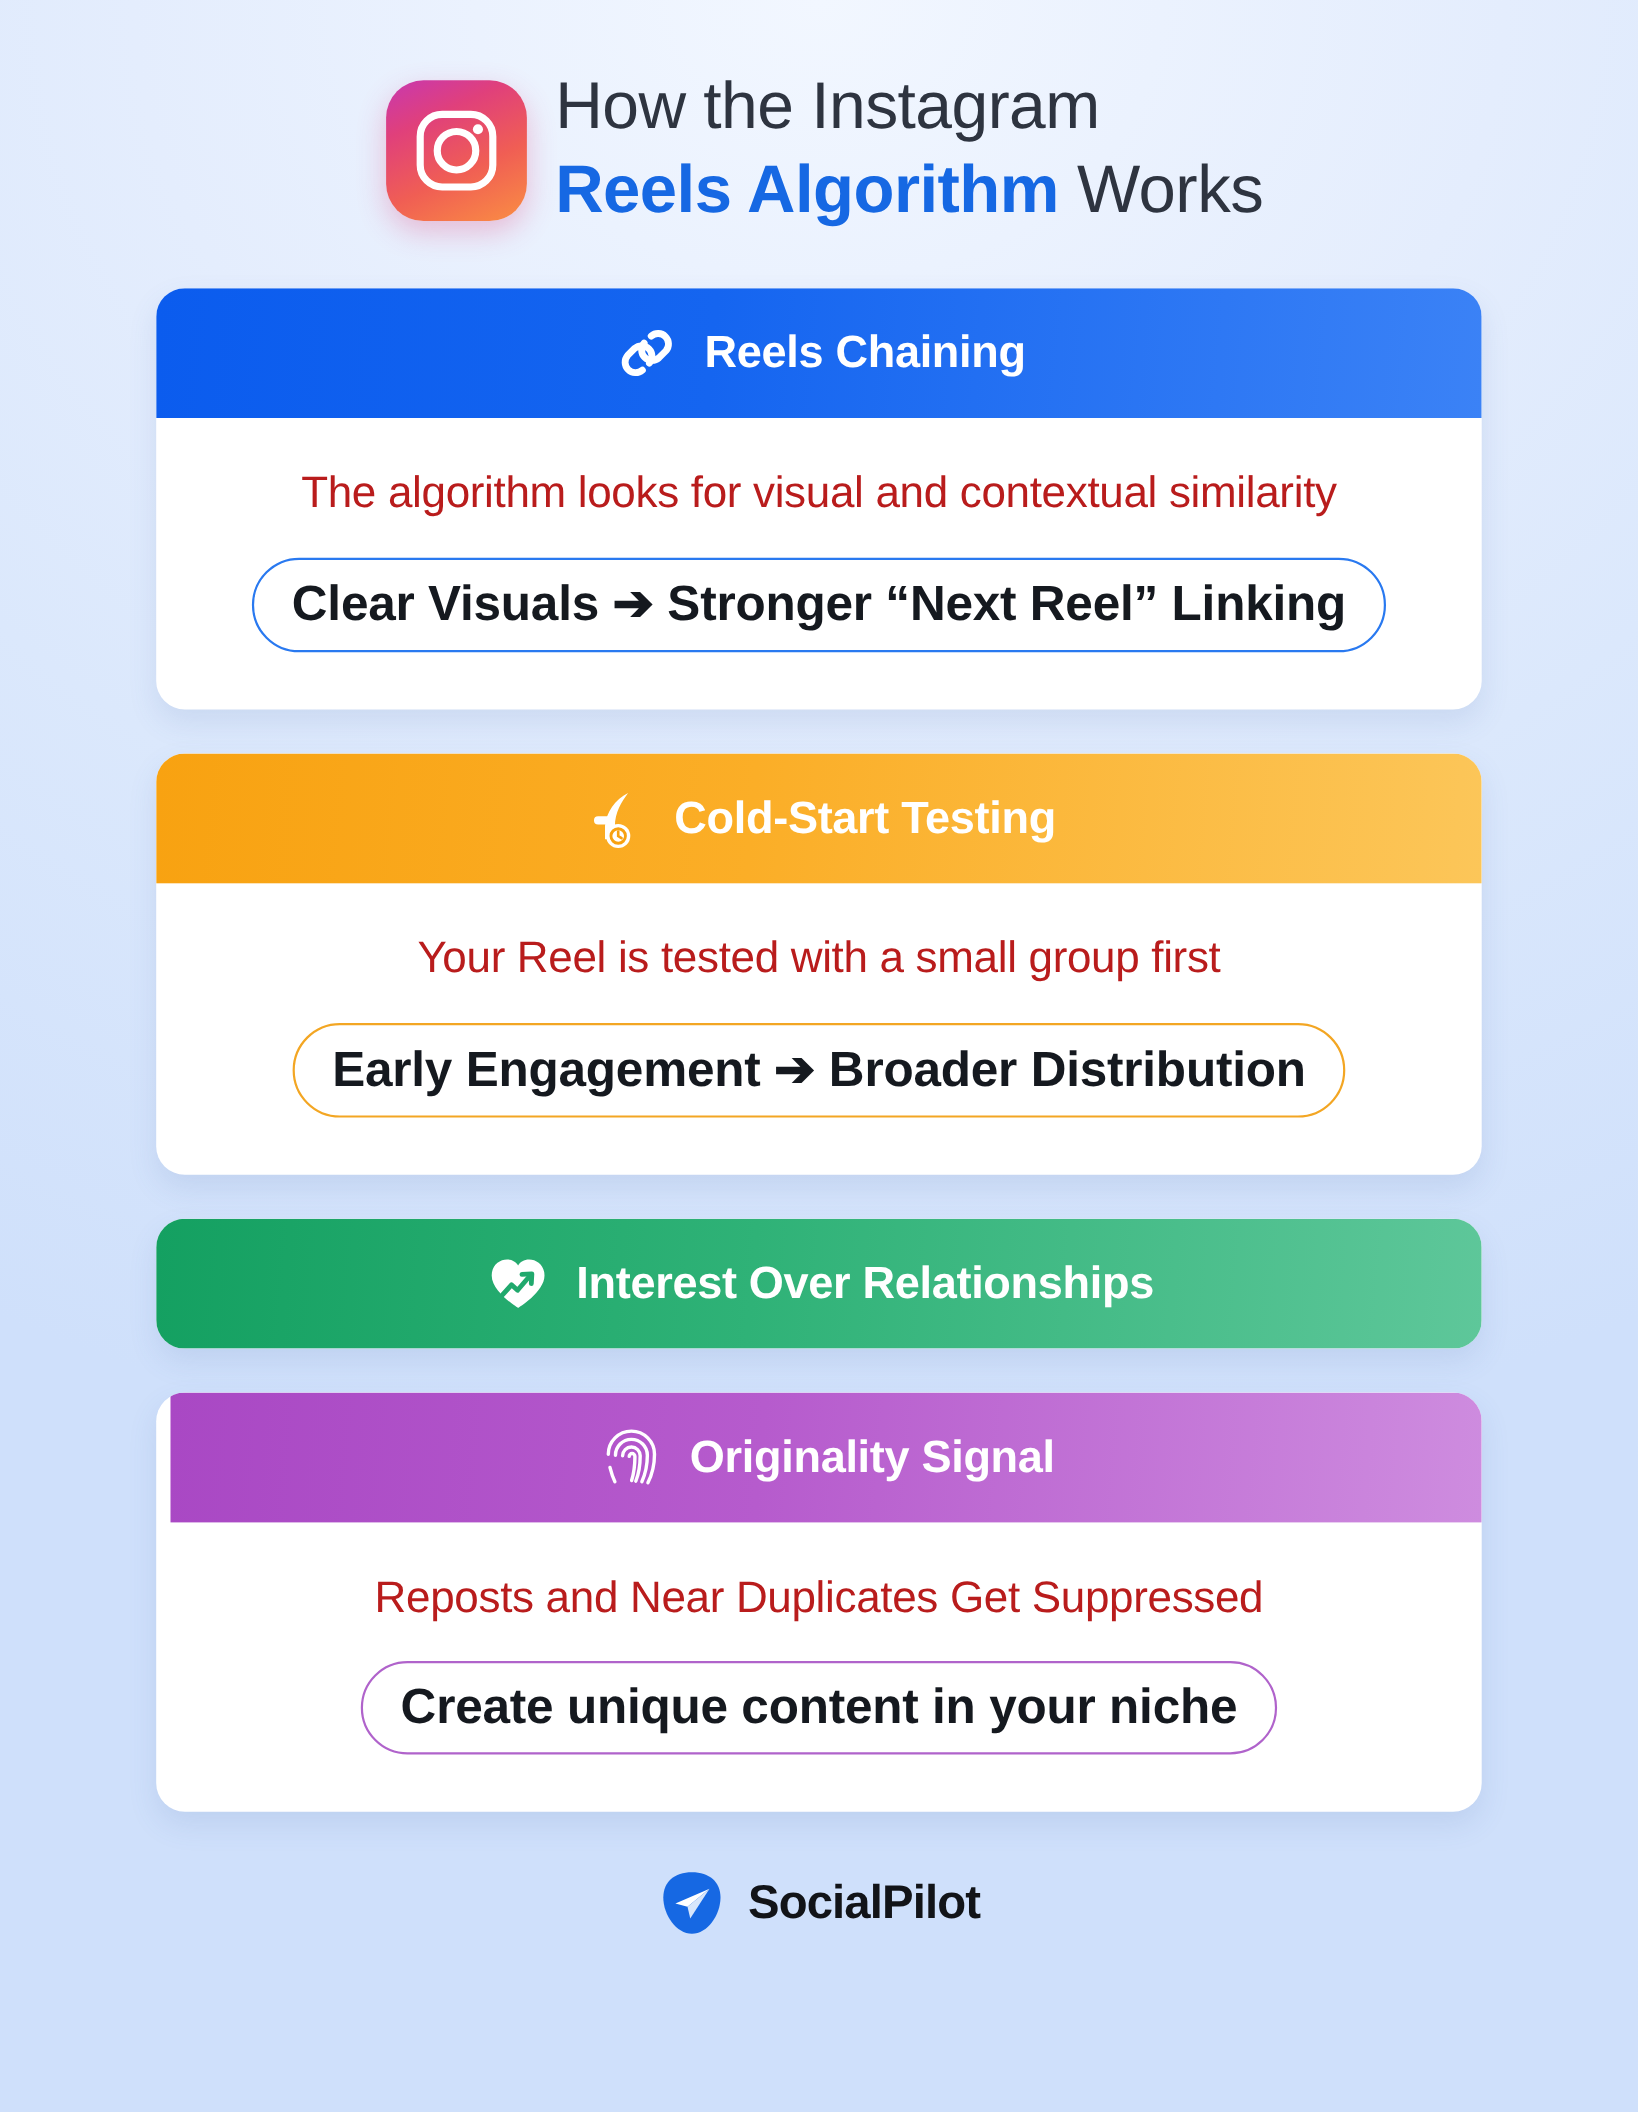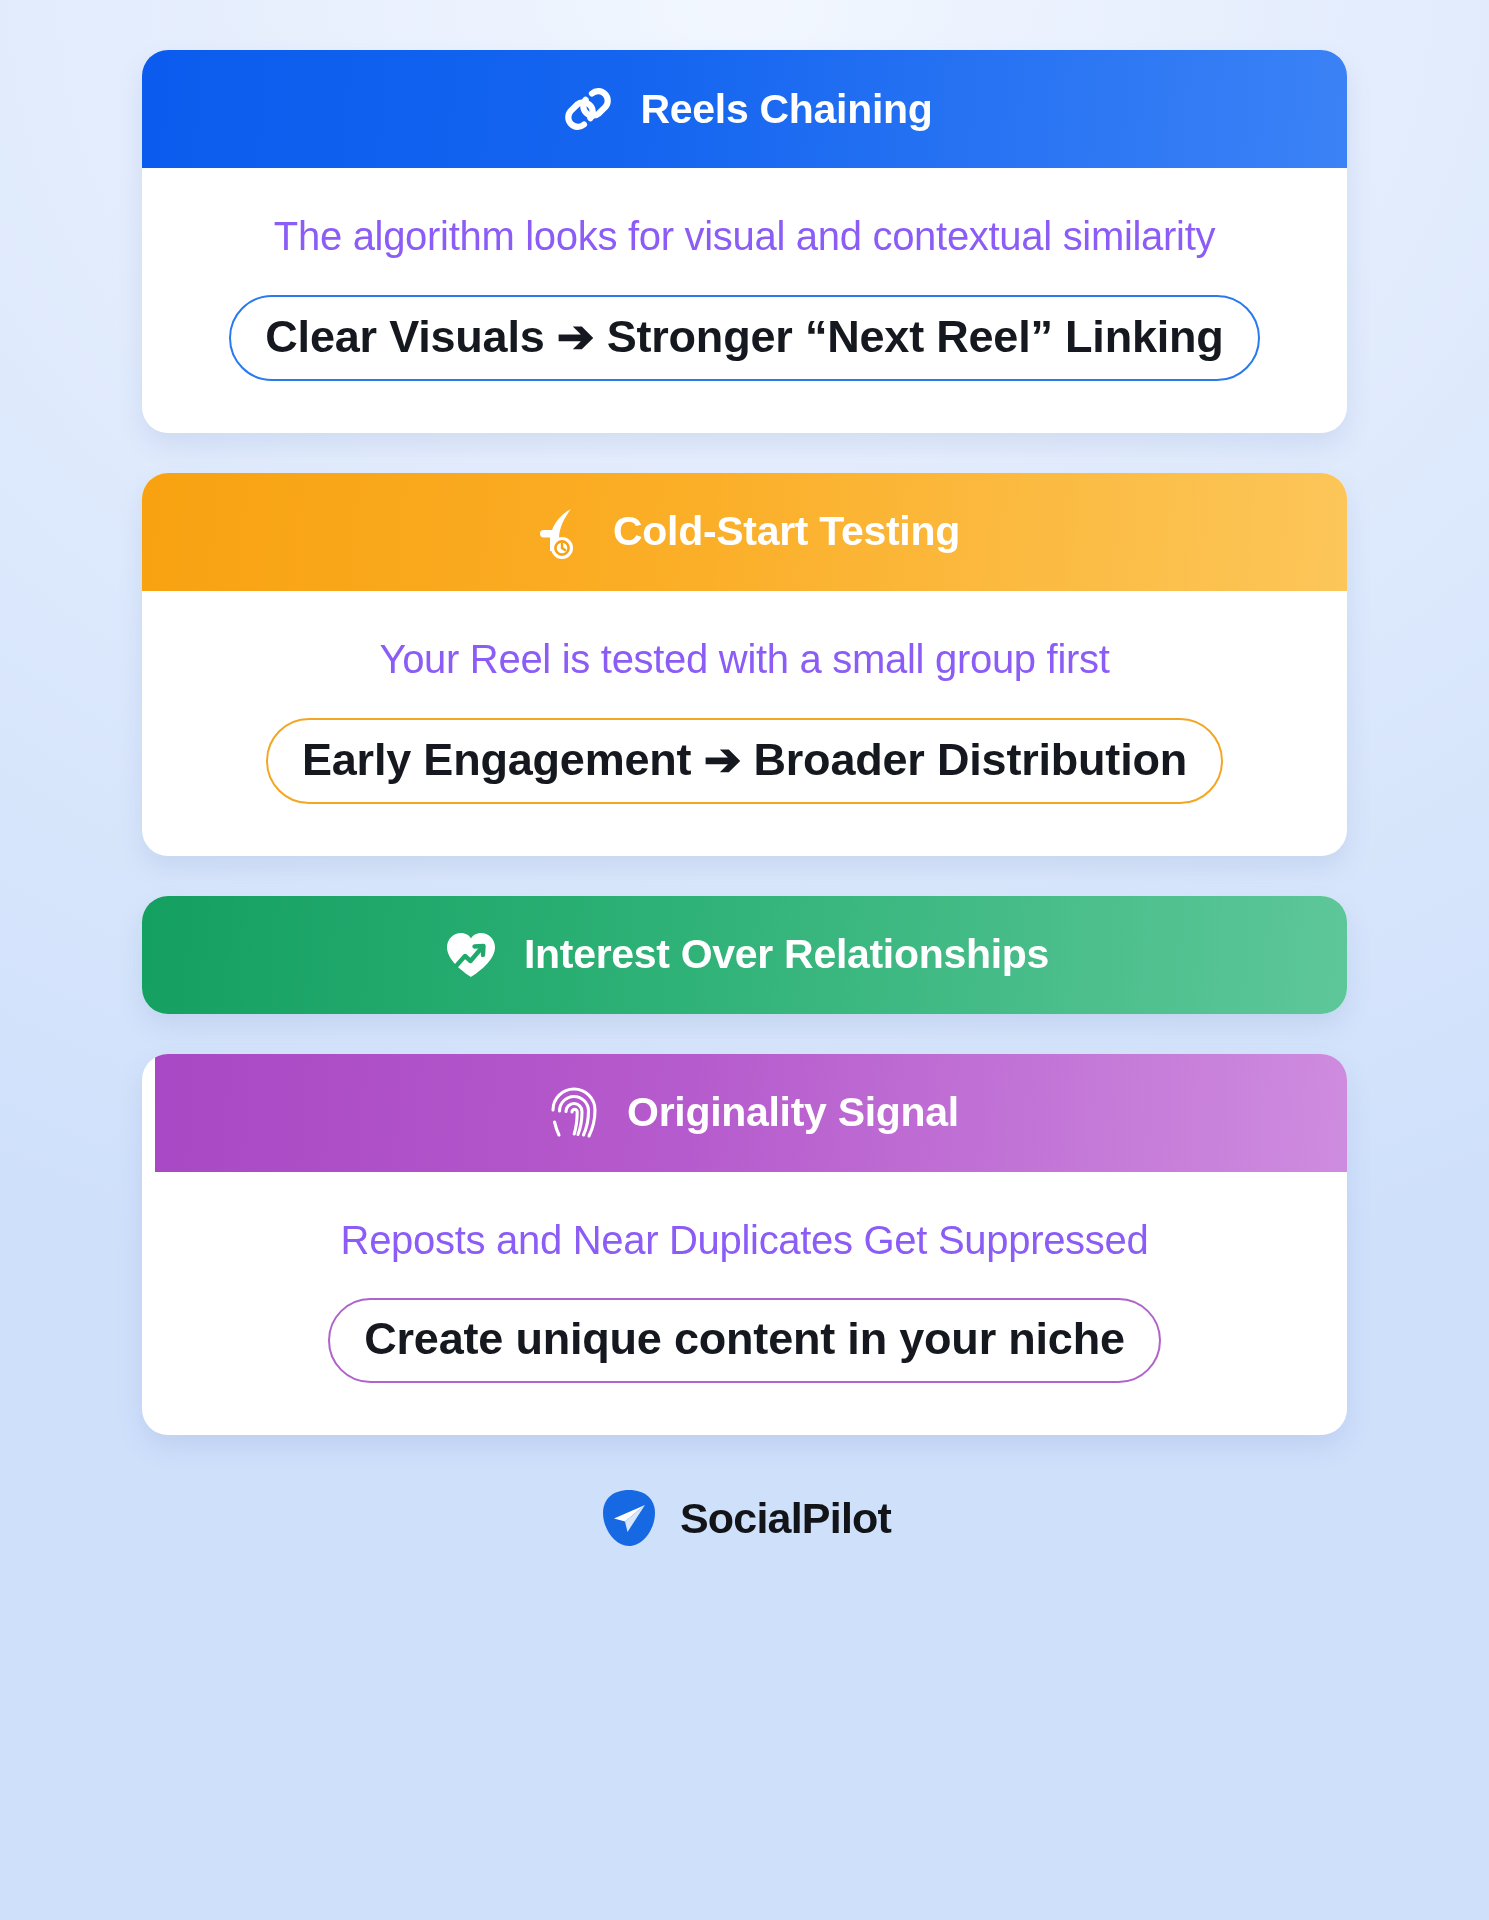--- a/index.html
+++ b/index.html
@@ -120,21 +120,21 @@
     padding: 44px 40px 52px;
     display: flex;
     flex-direction: column;
     align-items: center;
     gap: 34px;
   }
 
   .card-desc {
     font-size: 40px;
     font-weight: 400;
-    color: #8b5cf6;
+    color: #b91c1c;
     text-align: center;
     letter-spacing: -0.3px;
     line-height: 1.22;
   }
 
   .pill {
     border: 2px solid #1668e3;
     border-radius: 999px;
     padding: 13px 34px 16px;
     font-size: 45px;
@@ -173,20 +173,33 @@
     font-weight: 700;
     color: #121418;
     letter-spacing: -0.8px;
   }
 </style>
 </head>
 <body>
 
 <div class="poster">
 
+  <div class="header">
+    <div class="ig-icon">
+      <svg width="86" height="86" viewBox="0 0 86 86" aria-hidden="true">
+        <rect x="10" y="10" width="66" height="66" rx="20" ry="20" fill="none" stroke="#ffffff" stroke-width="6.5"></rect>
+        <circle cx="43" cy="43" r="17.5" fill="none" stroke="#ffffff" stroke-width="6.5"></circle>
+        <circle cx="62.5" cy="23.5" r="4.6" fill="#ffffff"></circle>
+      </svg>
+    </div>
+    <div class="title-block">
+      <div class="title-line1">How the Instagram</div>
+      <div class="title-line2"><span class="accent">Reels Algorithm</span><span> Works</span></div>
+    </div>
+  </div>
 
   <div class="cards">
 
     <div class="card card-blue">
       <div class="card-head">
         <span class="head-icon">
           <svg width="58" height="58" viewBox="0 0 58 58" aria-hidden="true">
             <g fill="none" stroke="#ffffff" stroke-width="6.2" stroke-linecap="round">
               <path d="M33 13.5 a9.5 9.5 0 0 1 13.4 13.4 l-6.4 6.4 a9.5 9.5 0 0 1 -13.4 -13.4"></path>
               <path d="M25 44.5 a9.5 9.5 0 0 1 -13.4 -13.4 l6.4 -6.4 a9.5 9.5 0 0 1 13.4 13.4"></path>

